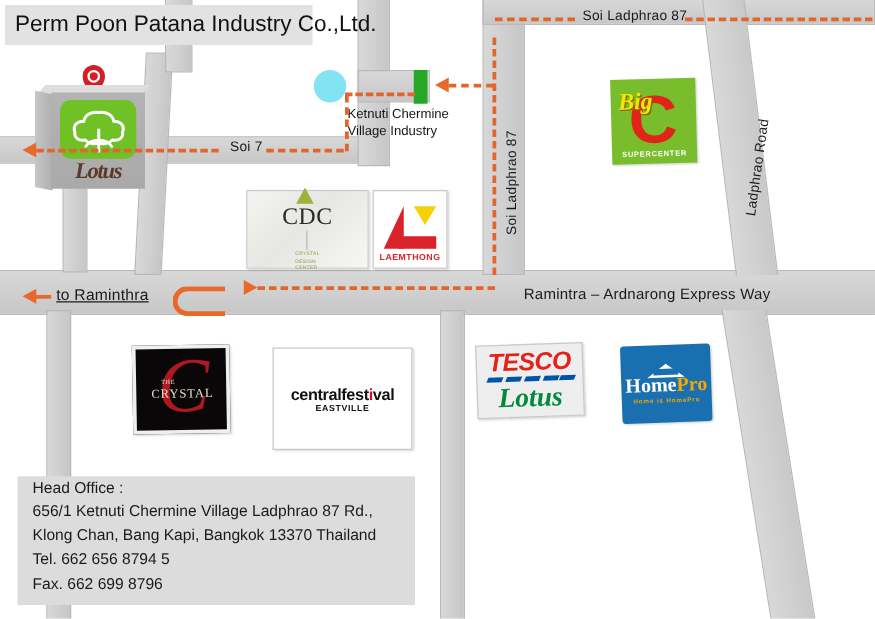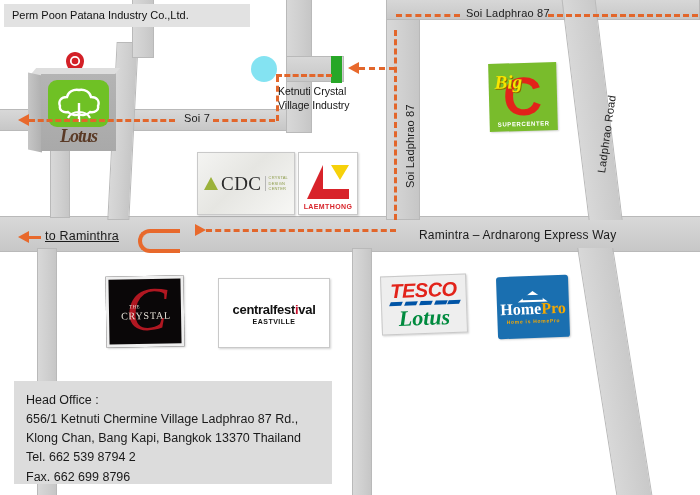--- a/index.html
+++ b/index.html
@@ -51,32 +51,32 @@
     width: 246px;
     padding: 4px 6px 5px 8px;
     background: #e2e2e2;
     box-sizing: border-box;
   }
   #title-box .th {
     font-size: 13px; color: #111; line-height: 1.25;
     white-space: nowrap;
   }
   #title-box .en {
-    font-size: 11px; color: #111; line-height: 1.3;
+    font-size: 18px; color: #111; line-height: 1.3;
     white-space: nowrap;
   }
 
   
   #address-box {
     position: absolute;
     left: 14px; top: 381px;
     width: 318px; height: 103px;
     background: #dcdcdc;
     box-sizing: border-box;
-    padding: 10px 0 0 12px;
+    padding: 0 0 0 12px;
   }
   #address-box div {
     font-size: 12.5px;
     color: #1a1a1a;
     line-height: 1.53;
     white-space: nowrap;
   }
 
   
   .dash-h, .dash-v {
@@ -182,21 +182,21 @@
     box-sizing: border-box;
     box-shadow: 1px 1px 2px rgba(0,0,0,.18);
   }
 
   
   #cdc {
     left: 197px; top: 152px; width: 98px; height: 63px;
     background: linear-gradient(135deg,#f4f4f2 0%,#e6e6e2 45%,#f7f7f5 100%);
     display: flex; align-items: center; justify-content: center;
   }
-  #cdc .row { display: flex; align-items: center; }
+  #cdc .row { display: flex; align-items: center; flex-direction: column; }
   #cdc .tri {
     width: 0; height: 0;
     border-left: 7px solid transparent;
     border-right: 7px solid transparent;
     border-bottom: 13px solid #9bb23b;
     margin-right: 3px;
   }
   #cdc .cdc-txt {
     font-family: "Liberation Serif", serif;
     font-size: 19px; color: #2b2b2b; letter-spacing: .5px;
@@ -285,21 +285,21 @@
     font-size: 5px; color: #e7e2d8; letter-spacing: .5px;
   }
   #crystal .word {
     position: absolute; left: 12px; top: 31px;
     font-family: "Liberation Serif", serif;
     font-size: 10px; color: #e7e2d8; letter-spacing: .8px;
   }
 
   
   #cfest {
-    left: 218px; top: 278px; width: 112px; height: 70px;
+    left: 218px; top: 278px; width: 112px; height: 82px;
     display: flex; align-items: center; justify-content: center;
   }
   #cfest .inner { text-align: center; }
   #cfest .cf {
     font-size: 13px; font-weight: bold; color: #111;
     letter-spacing: -.3px;
   }
   #cfest .cf .i { color: #c8102e; }
   #cfest .ev {
     font-size: 7px; font-weight: bold; color: #111;
@@ -433,21 +433,21 @@
         </div>
       </div>
       <div class="name">Lotus</div>
     </div>
   </div>
 
   <div id="cyan-dot"></div>
   <div id="gate"></div>
 
   <div id="entrance-lbl">
-    <div>Ketnuti Crystal</div>
+    <div>Ketnuti Chermine</div>
     <div>Village Industry</div>
   </div>
 
   <div class="arrow-left" style="left:18px; top:114px;"></div>
   <div class="dash-h" style="left:29px; top:119px; width:146px;"></div>
   <div class="dash-h" style="left:213px; top:119px; width:62px;"></div>
 
   <div class="dash-v" style="left:276px; top:76px; height:45px;"></div>
 
   <div class="dash-h" style="left:276px; top:74px; width:56px;"></div>
@@ -536,17 +536,17 @@
     <div class="roof"></div>
     <div class="roof-in"></div>
     <div class="hp"><span class="w">Home</span><span class="o">Pro</span></div>
     <div class="tag">Home is HomePro</div>
   </div>
 
   <div id="address-box">
     <div>Head Office :</div>
     <div>656/1 Ketnuti Chermine Village Ladphrao 87 Rd.,</div>
     <div>Klong Chan, Bang Kapi, Bangkok 13370 Thailand</div>
-    <div>Tel. 662 539 8794 2</div>
+    <div>Tel. 662 656 8794 5</div>
     <div>Fax. 662 699 8796</div>
   </div>
 
 </div>
 
 </body></html>

